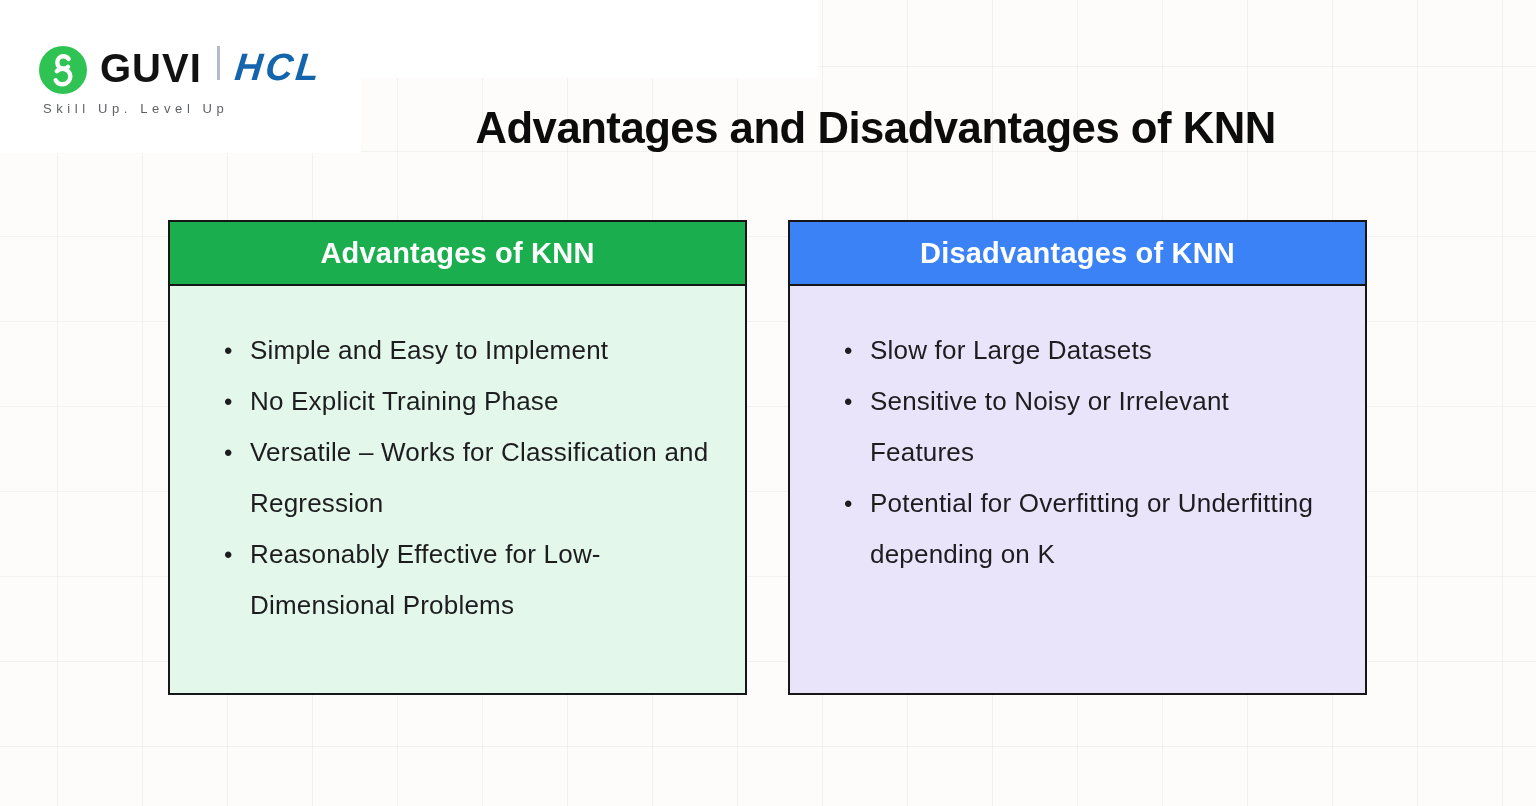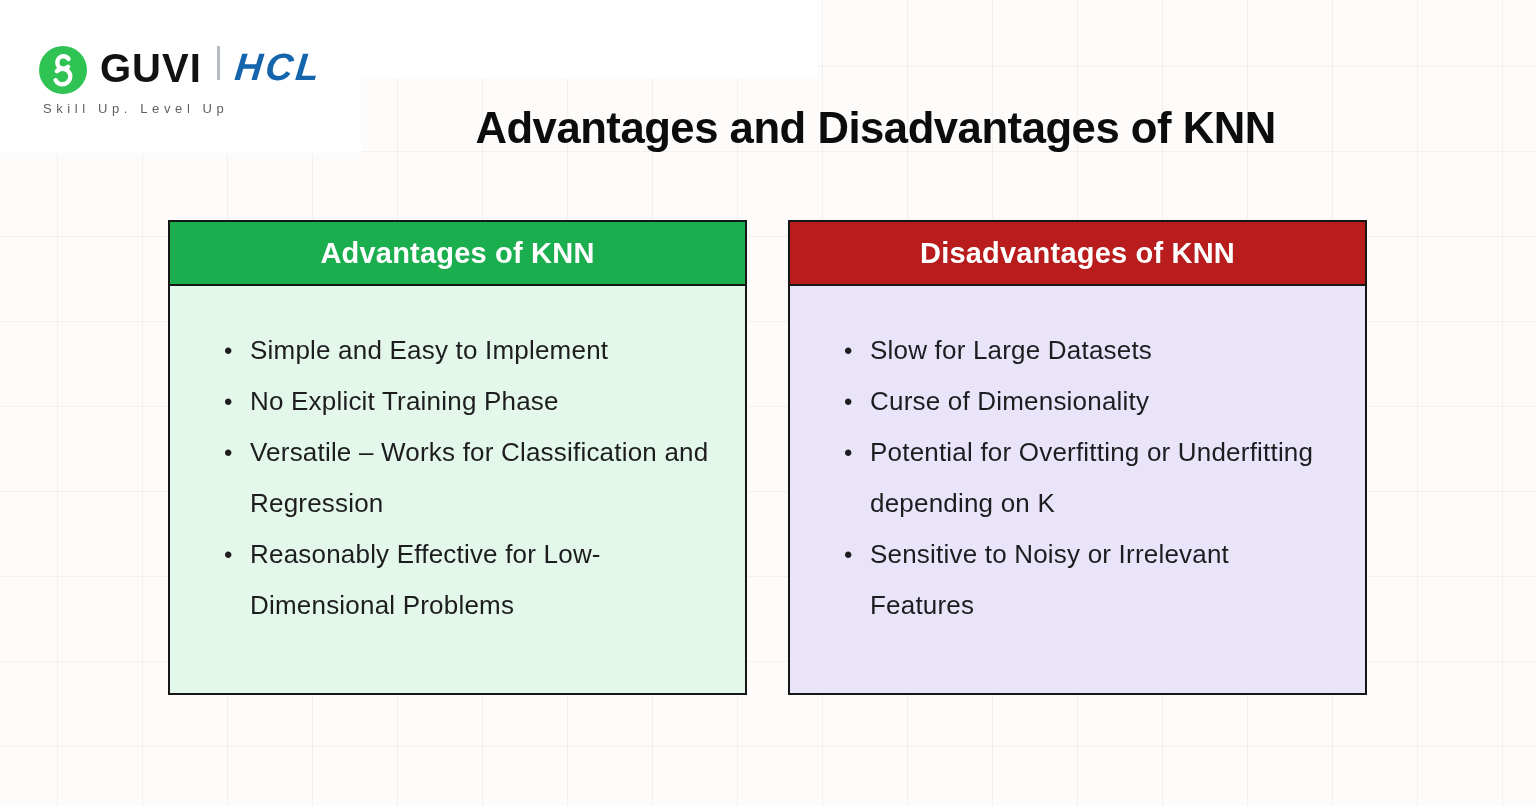--- a/index.html
+++ b/index.html
@@ -55,21 +55,21 @@
   }
   .card-advantages { left:168px; }
   .card-disadvantages { left:788px; }
 
   .card-header {
     height:64px; flex:0 0 64px;
     border-bottom:2px solid #161616;
     display:flex; align-items:center; justify-content:center;
   }
   .card-advantages .card-header { background:#1BAE4F; }
-  .card-disadvantages .card-header { background:#b91c1c; }
+  .card-disadvantages .card-header { background:#3b82f6; }
   .card-header-title {
     color:#ffffff; font-size:29px; font-weight:bold; letter-spacing:0.2px;
   }
 
   .card-body { flex:1 1 auto; padding:39px 26px 0 80px; }
   .card-advantages .card-body { background:#E3F7EA; }
   .card-disadvantages .card-body { background:#E9E4F9; }
 
   .bullet-list { list-style:none; }
   .bullet-item {
@@ -119,18 +119,17 @@
   </div>
 </div>
 
 <div class="card card-disadvantages">
   <div class="card-header">
     <span class="card-header-title">Disadvantages of KNN</span>
   </div>
   <div class="card-body">
     <ul class="bullet-list">
       <li class="bullet-item">Slow for Large Datasets</li>
-      <li class="bullet-item">Curse of Dimensionality</li>
+      <li class="bullet-item">Sensitive to Noisy or Irrelevant Features</li>
       <li class="bullet-item">Potential for Overfitting or Underfitting depending on K</li>
-      <li class="bullet-item">Sensitive to Noisy or Irrelevant Features</li>
     </ul>
   </div>
 </div>
 
 </body></html>

